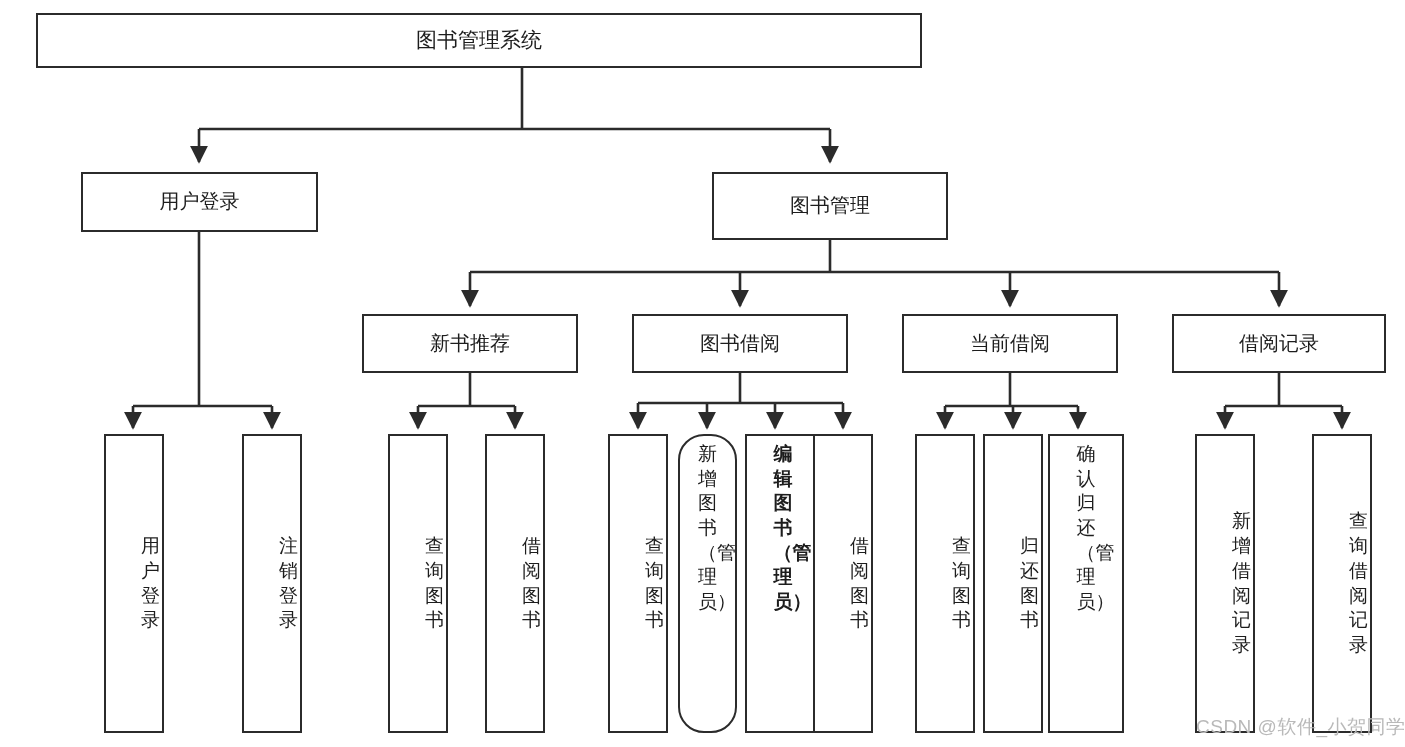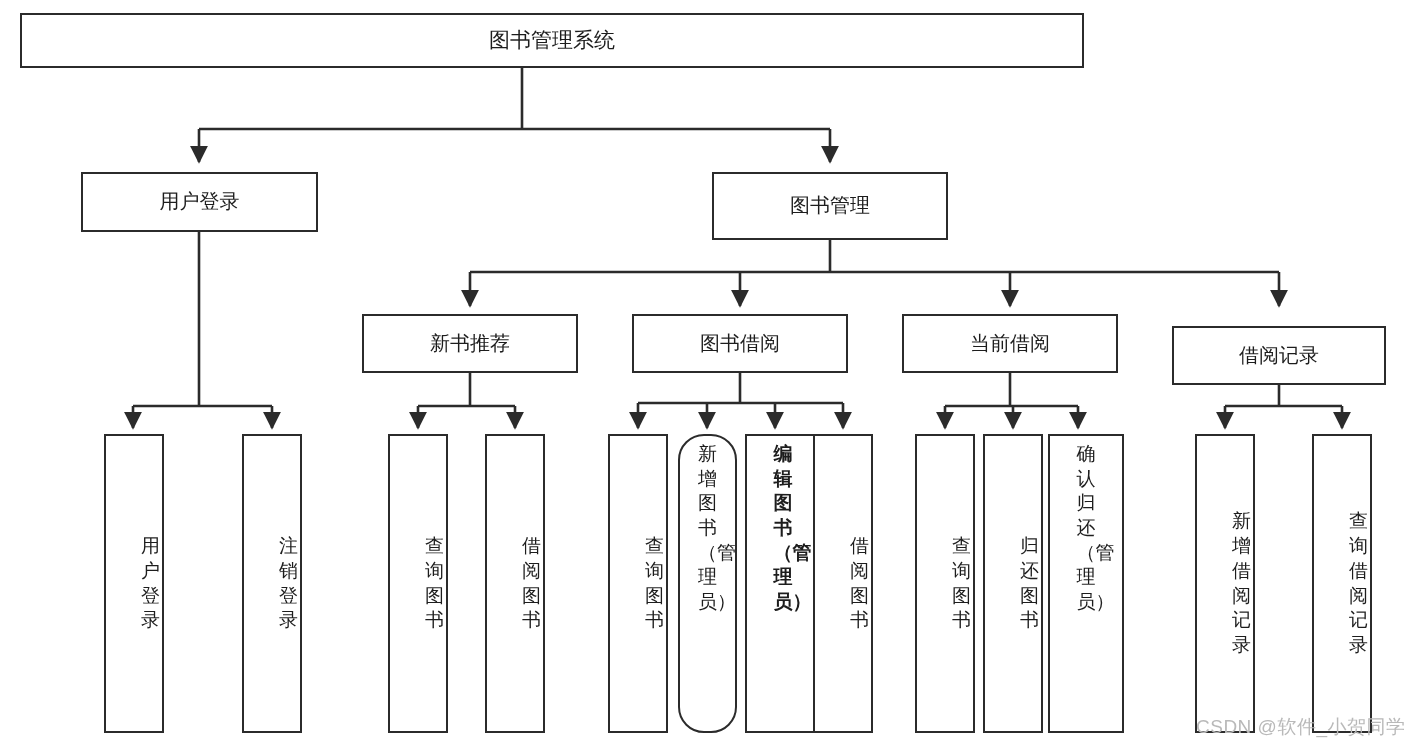--- a/index.html
+++ b/index.html
@@ -112,41 +112,41 @@
       <path d="M 1013 406 L 1013 428" marker-end="url(#arrow)"></path>
       <path d="M 1078 406 L 1078 428" marker-end="url(#arrow)"></path>
 
       <path d="M 1279 373 L 1279 406"></path>
       <path d="M 1225 406 L 1342 406"></path>
       <path d="M 1225 406 L 1225 428" marker-end="url(#arrow)"></path>
       <path d="M 1342 406 L 1342 428" marker-end="url(#arrow)"></path>
     </g>
   </svg>
 
-  <div class="node node-root" style="left:20px; top:13px; width:1064px; height:55px;">
+  <div class="node node-root" style="left:36px; top:13px; width:886px; height:55px;">
     <span>图书管理系统</span>
   </div>
 
   <div class="node node-l1" style="left:81px; top:172px; width:237px; height:60px;">
     <span>用户登录</span>
   </div>
   <div class="node node-l1" style="left:712px; top:172px; width:236px; height:68px;">
     <span>图书管理</span>
   </div>
 
   <div class="node node-l2" style="left:362px; top:314px; width:216px; height:59px;">
     <span>新书推荐</span>
   </div>
   <div class="node node-l2" style="left:632px; top:314px; width:216px; height:59px;">
     <span>图书借阅</span>
   </div>
   <div class="node node-l2" style="left:902px; top:314px; width:216px; height:59px;">
     <span>当前借阅</span>
   </div>
-  <div class="node node-l2" style="left:1172px; top:326px; width:214px; height:59px;text-align:right;">
+  <div class="node node-l2" style="left:1172px; top:314px; width:214px; height:59px;text-align:right;">
     <span>借阅记录</span>
   </div>
 
   <div class="node node-leaf leaf-centered" style="left:104px; top:434px; width:60px; height:299px;">
     <span class="vlabel">用户登录</span>
   </div>
   <div class="node node-leaf leaf-centered" style="left:242px; top:434px; width:60px; height:299px;">
     <span class="vlabel">注销登录</span>
   </div>
 

